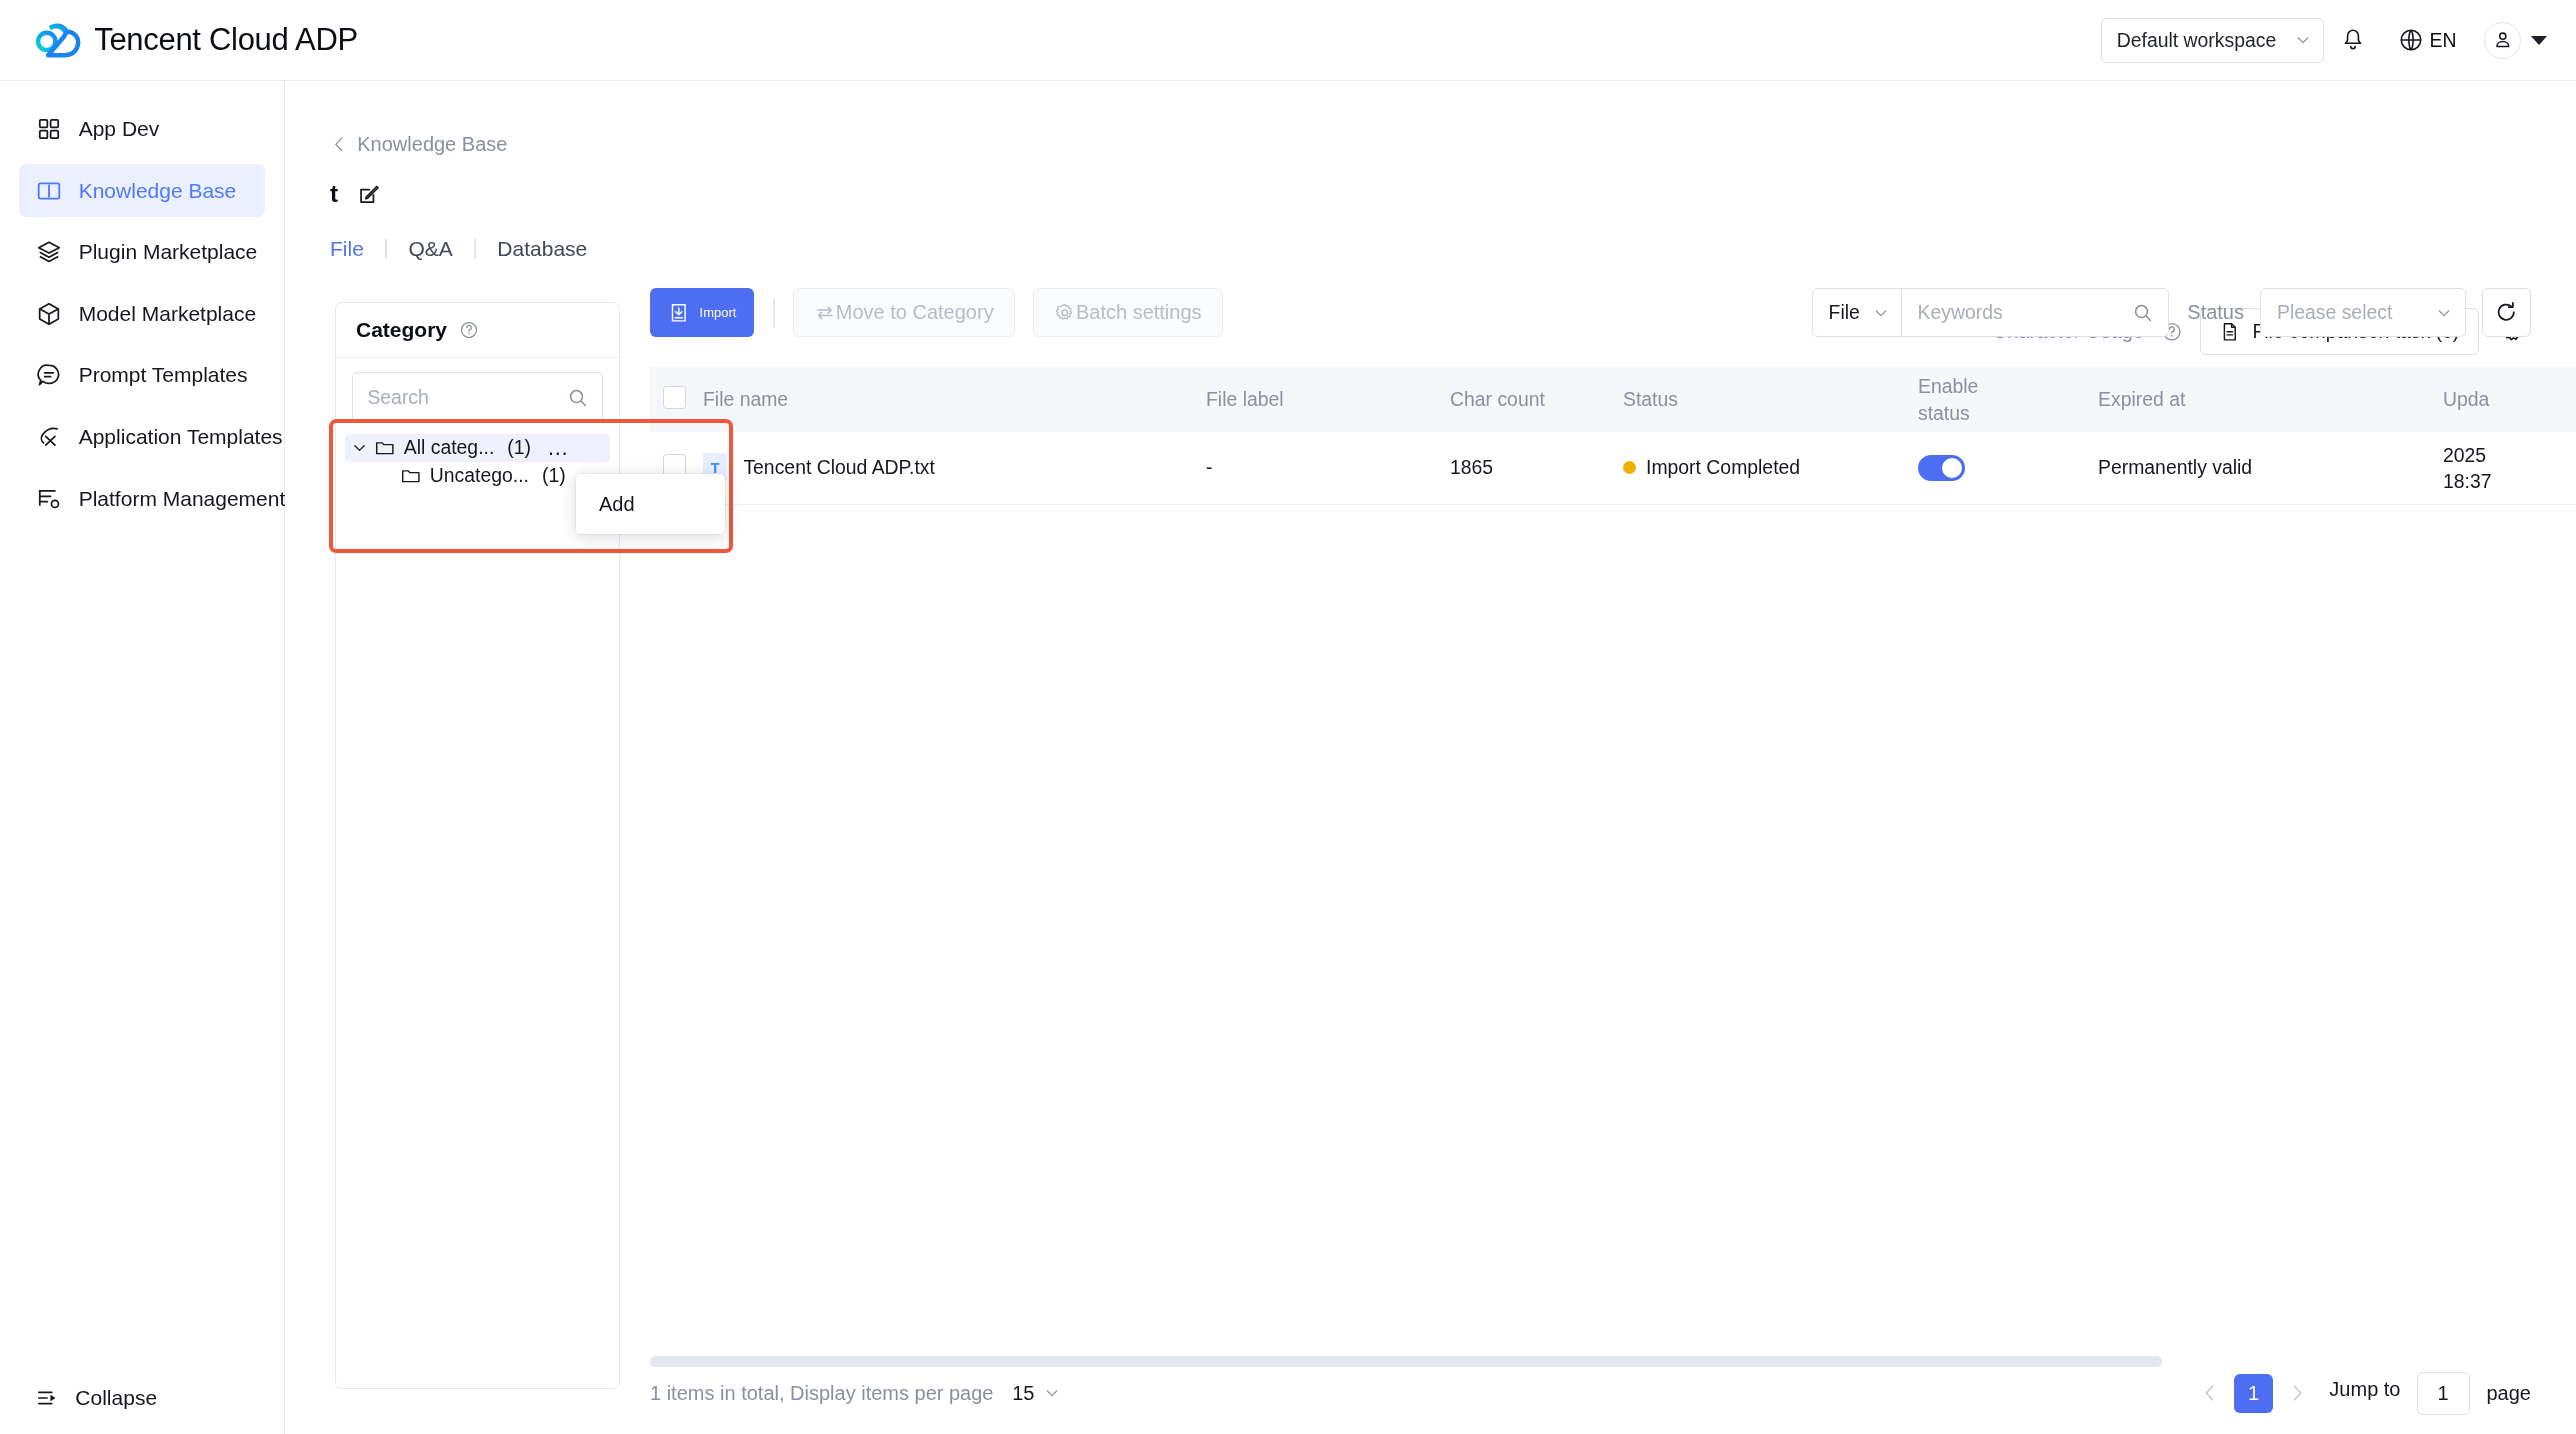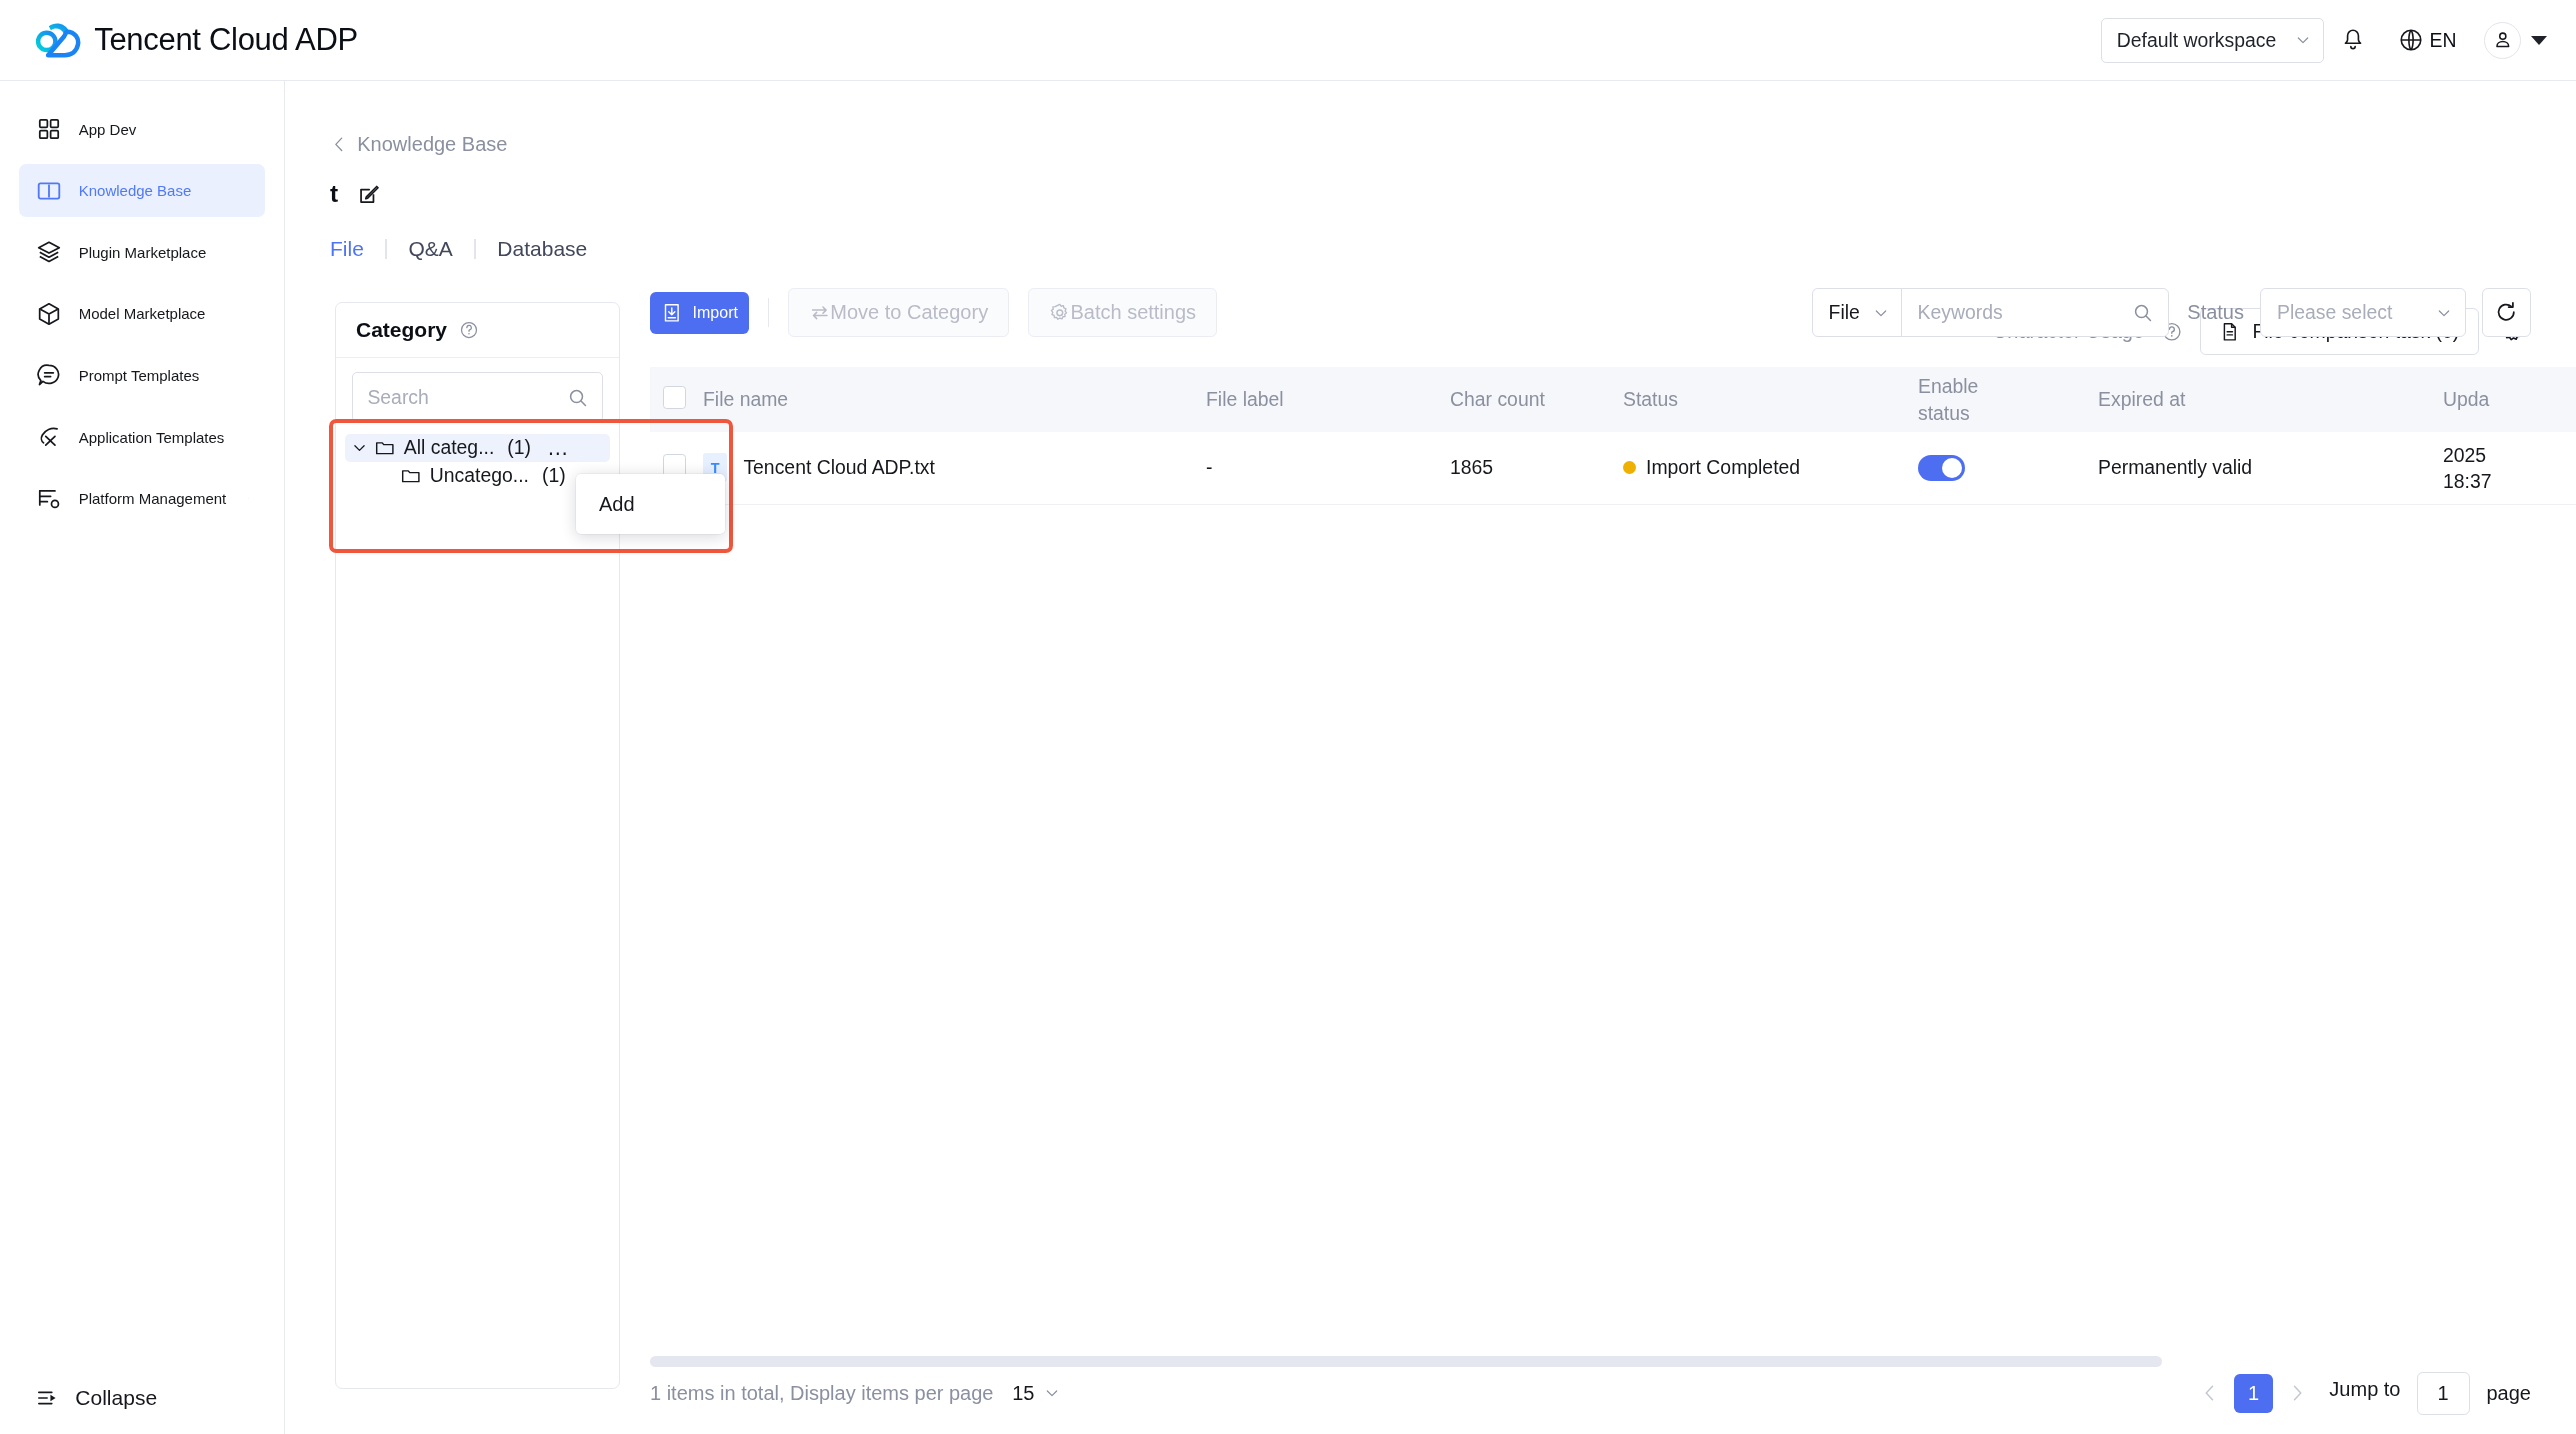--- a/index.html
+++ b/index.html
@@ -48,21 +48,21 @@
   .sidebar {
     position: absolute; top: 81px; left: 0; width: 285px; height: 1354px;
     background: #fff; border-right: 0.7px solid #e8eaf0;
   }
   .nav { padding: 21.6px 18.7px 0 18.7px; }
   .nav-item {
     display: flex; align-items: center; gap: 17px;
     height: 53px; padding: 0 17px; border-radius: 7.2px; cursor: pointer;
     margin-bottom: 8.6px;
   }
-  .nav-item .nav-label { font-size: 15px; color: #16181d; white-space: nowrap; }
+  .nav-item .nav-label { font-size: 21px; color: #16181d; white-space: nowrap; }
   .nav-item.active { background: #eaf0fe; }
   .nav-item.active .nav-label { color: #5179f7; }
   .nav-ico { width: 26px; height: 26px; flex: none; display: block; }
   .nav-chevron { width: 18.7px; height: 18.7px; margin-left: 4.3px; }
 
   .collapse-btn {
     position: absolute; left: 0; bottom: 0; width: 285px; height: 75px;
     display: flex; align-items: center; gap: 17px;
     padding-left: 36px; cursor: pointer; border-top: 0.7px solid transparent;
   }
@@ -143,23 +143,23 @@
   .add-menu .add-item {
     font-size: 20px; color: #16181d; padding-left: 23px; width: 100%; height: 100%;
     display: flex; align-items: center; cursor: pointer; border-radius: 5px;
   }
 
   
   .table-area { position: absolute; left: 650px; top: 288px; right: 45px; bottom: 0; }
 
   .toolbar { display: flex; align-items: center; gap: 0; height: 49px; }
   .btn-import {
-    height: 42px; background: #4e6ef2; color: #fff; border-radius: 5.8px; border: none;
-    display: flex; align-items: center; gap: 10px; padding: 0 11px; cursor: pointer;
-    font-size: 16px; font-family: "Liberation Sans", sans-serif;
+    height: 49px; background: #4e6ef2; color: #fff; border-radius: 5.8px; border: none;
+    display: flex; align-items: center; gap: 10px; padding: 0 18px; cursor: pointer;
+    font-size: 13px; font-family: "Liberation Sans", sans-serif;
   }
   .tb-sep { width: 1.4px; height: 29px; background: #e6e8ee; margin: 0 18.7px; }
   .btn-ghost {
     height: 49px; background: #fafbfc; color: #b9bcc8; border: 0.7px solid #ebedf2; border-radius: 5.8px;
     display: flex; align-items: center; padding: 0 20px; cursor: not-allowed;
     font-size: 20px; font-family: "Liberation Sans", sans-serif; margin-right: 18.7px;
   }
 
   .filters { position: absolute; right: 0; top: 0; display: flex; align-items: center; gap: 0; }
   .sel-group { display: flex; height: 49px; border: 0.7px solid #dcdfe6; border-radius: 5.8px; overflow: hidden; background: #fff; }

